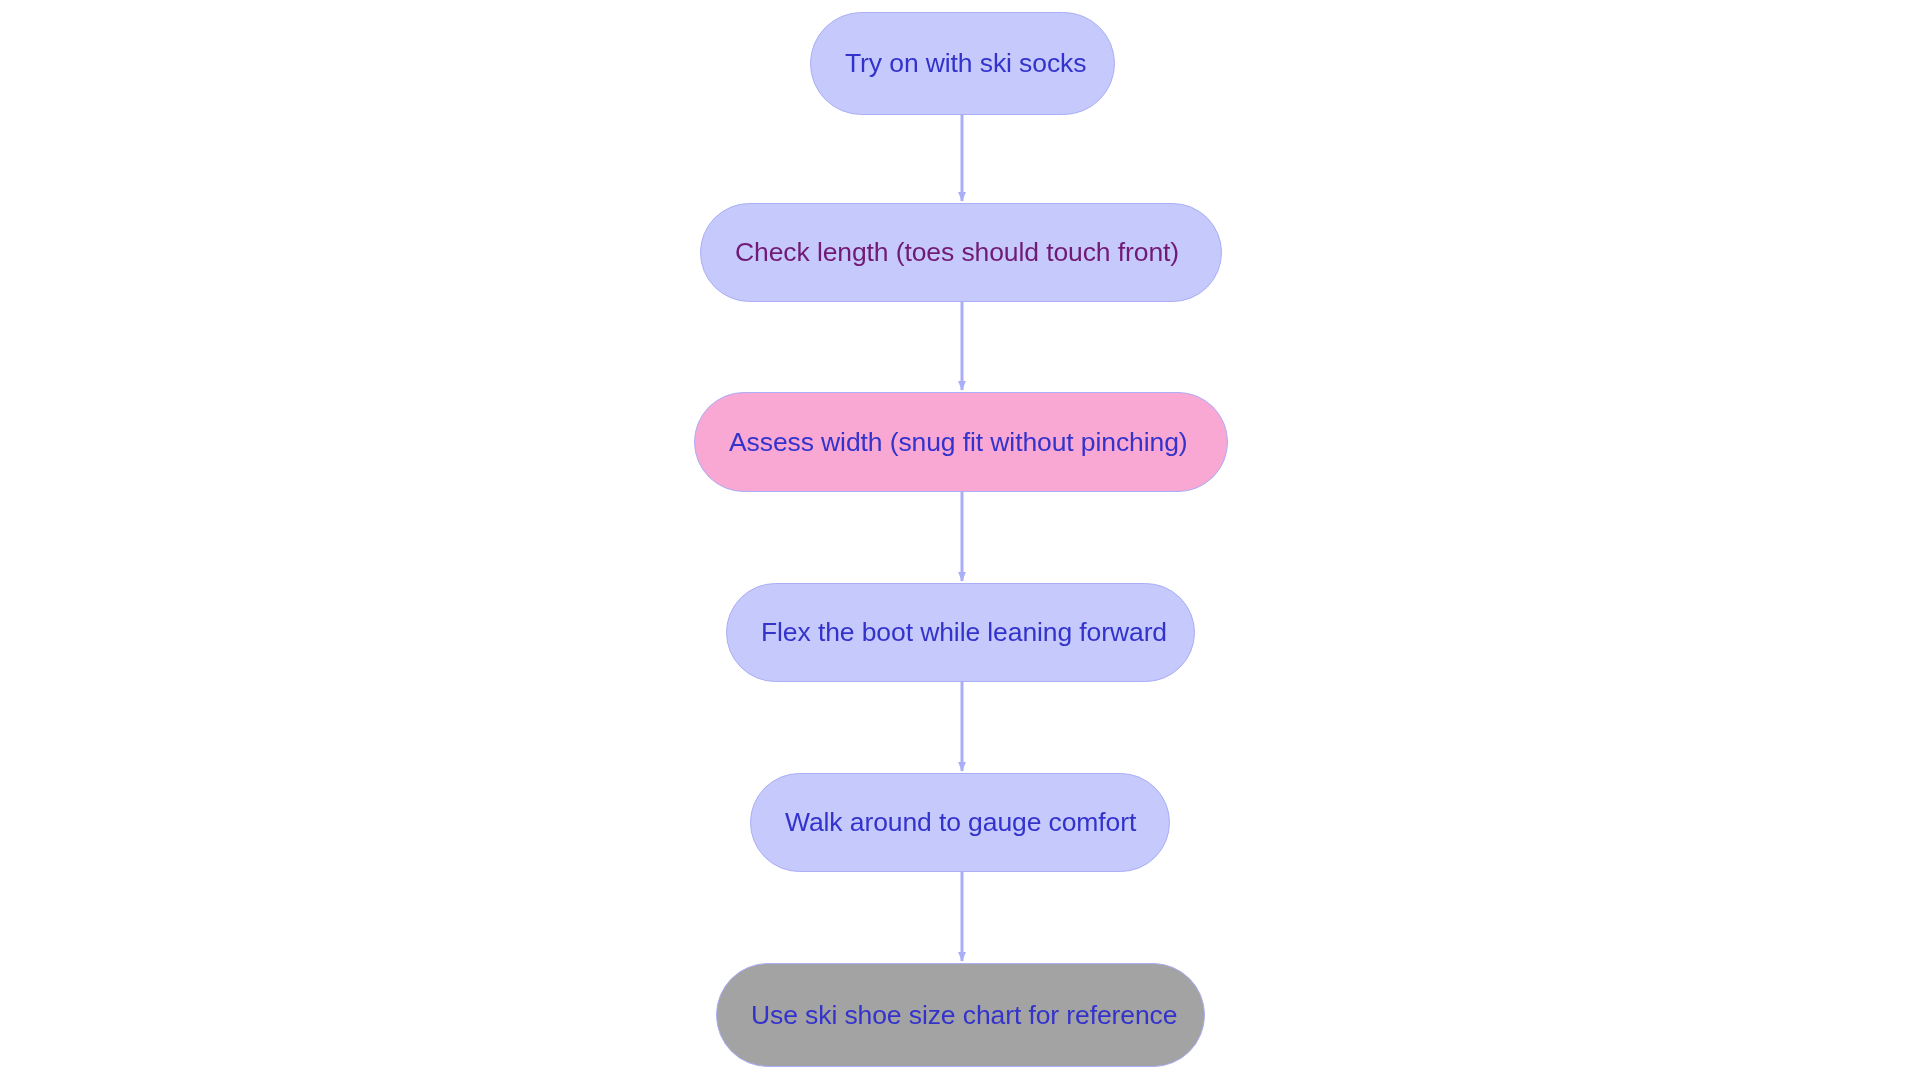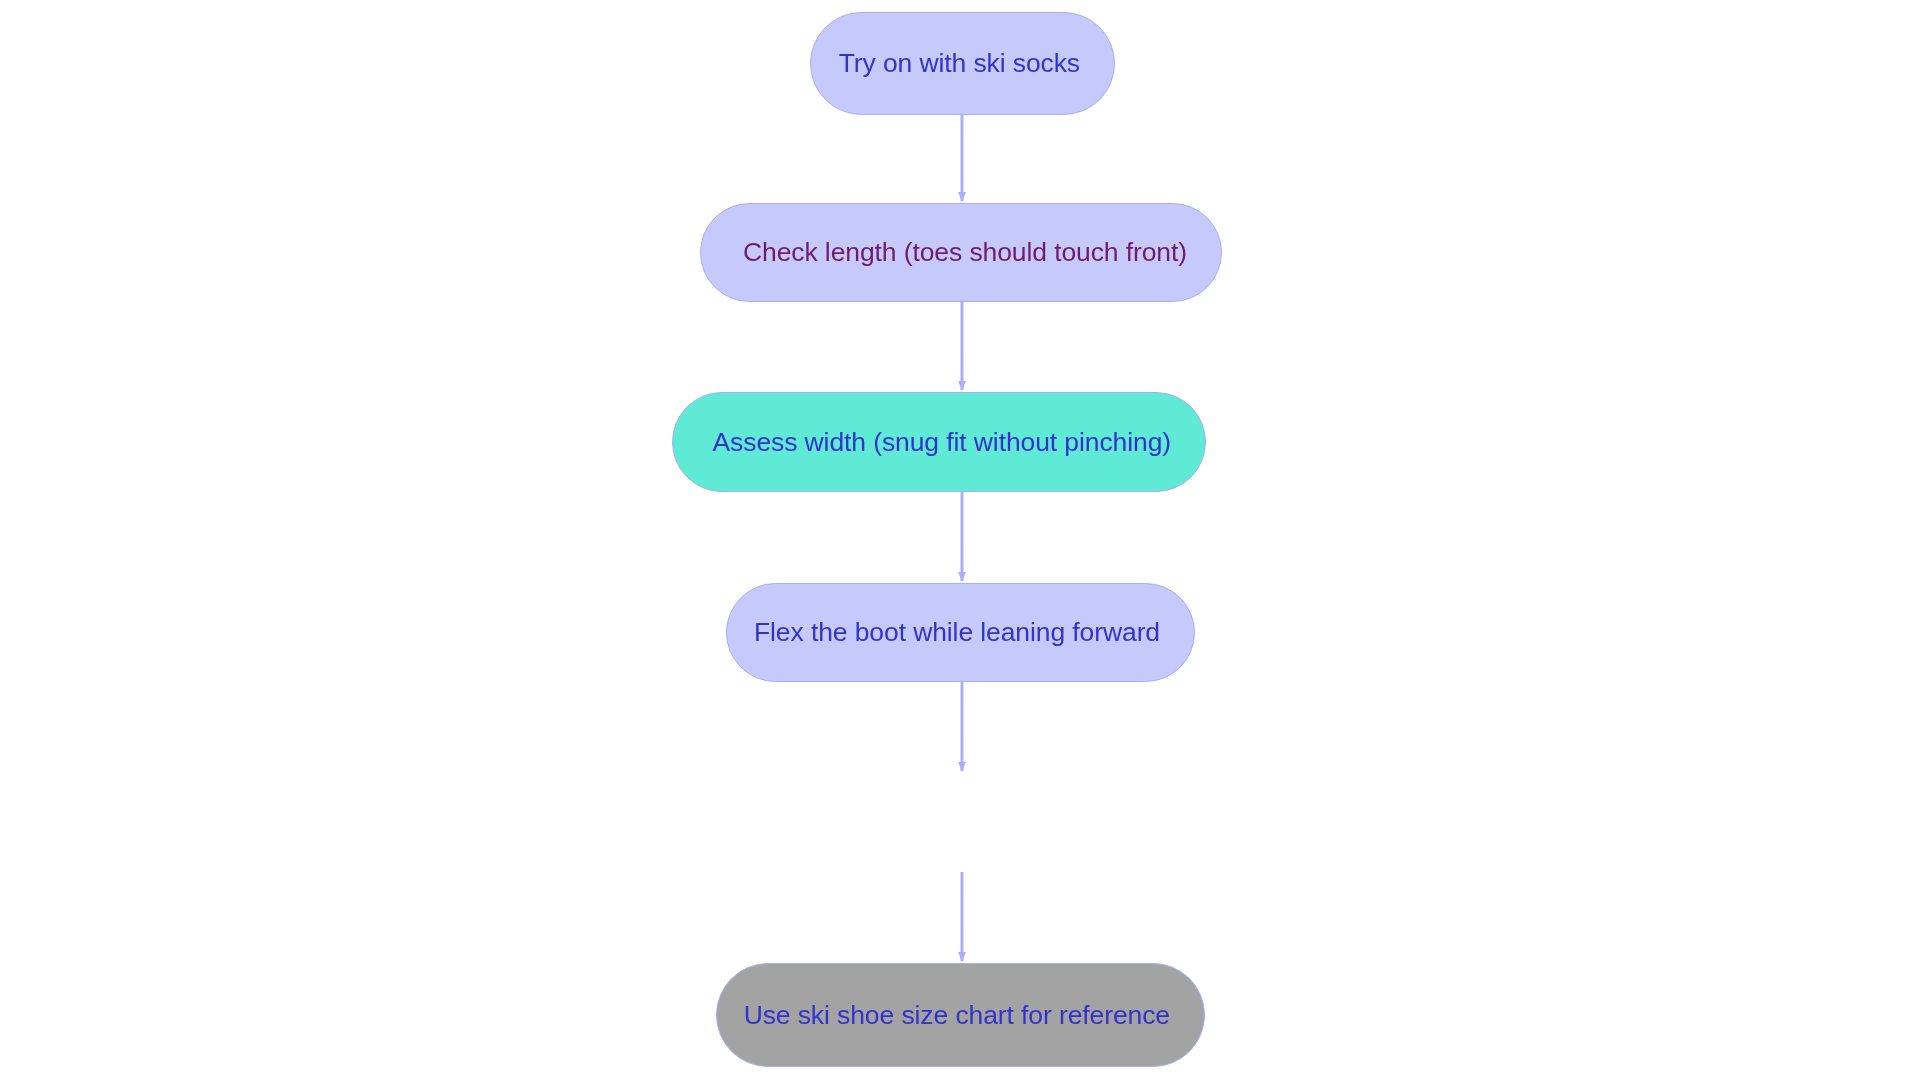--- a/index.html
+++ b/index.html
@@ -32,21 +32,21 @@
     z-index: 1;
   }
 
   
   .node {
     position: absolute;
     box-sizing: border-box;
     z-index: 2;
     display: flex;
     align-items: center;
-    justify-content: flex-end;
+    justify-content: flex-start;
     background: #C6C9FC;
     border: 1.5px solid #A9AEF6;
     border-radius: 9999px;
     padding: 0 34px;
   }
   .node-label {
     color: #3333CC;
     font-size: 26.5px;
     line-height: 1;
     letter-spacing: -0.1px;
@@ -75,26 +75,29 @@
   </svg>
 
   <div class="node" id="node-0" style="left: 810px; top: 12px; width: 305px; height: 103px; background: rgb(198, 201, 252); border-color: rgb(169, 174, 246);">
     <span class="node-label" style="color: rgb(51, 51, 204);">Try on with ski socks</span>
   </div>
 
   <div class="node" id="node-1" style="left: 700px; top: 203px; width: 522px; height: 99px; background: rgb(198, 201, 252); border-color: rgb(169, 174, 246);">
     <span class="node-label" style="color: #701a75;">Check length (toes should touch front)</span>
   </div>
 
-  <div class="node" id="node-2" style="left: 672px; top: 392px; width: 534px; height: 100px; background: #5eead4; border-color: rgb(169, 174, 246);">
+  <div class="node" id="node-2" style="left: 694px; top: 392px; width: 534px; height: 100px; background: #f9a8d4; border-color: rgb(169, 174, 246);">
     <span class="node-label" style="color: rgb(51, 51, 204);">Assess width (snug fit without pinching)</span>
   </div>
 
   <div class="node" id="node-3" style="left: 726px; top: 583px; width: 469px; height: 99px; background: rgb(198, 201, 252); border-color: rgb(169, 174, 246);">
-    <span class="node-label" style="color: rgb(51, 51, 204); margin-left: 31px;">Flex the boot while leaning forward</span>
+    <span class="node-label" style="color: rgb(51, 51, 204);">Flex the boot while leaning forward</span>
   </div>
 
+  <div class="node" id="node-4" style="left: 750px; top: 773px; width: 420px; height: 99px; background: rgb(198, 201, 252); border-color: rgb(169, 174, 246);">
+    <span class="node-label" style="color: rgb(51, 51, 204);">Walk around to gauge comfort</span>
+  </div>
 
   <div class="node" id="node-5" style="left: 716px; top: 963px; width: 489px; height: 104px; background: #a3a3a3; border-color: rgb(169, 174, 246);">
     <span class="node-label" style="color: rgb(51, 51, 204);">Use ski shoe size chart for reference</span>
   </div>
 
 </div>
 
 </body></html>

